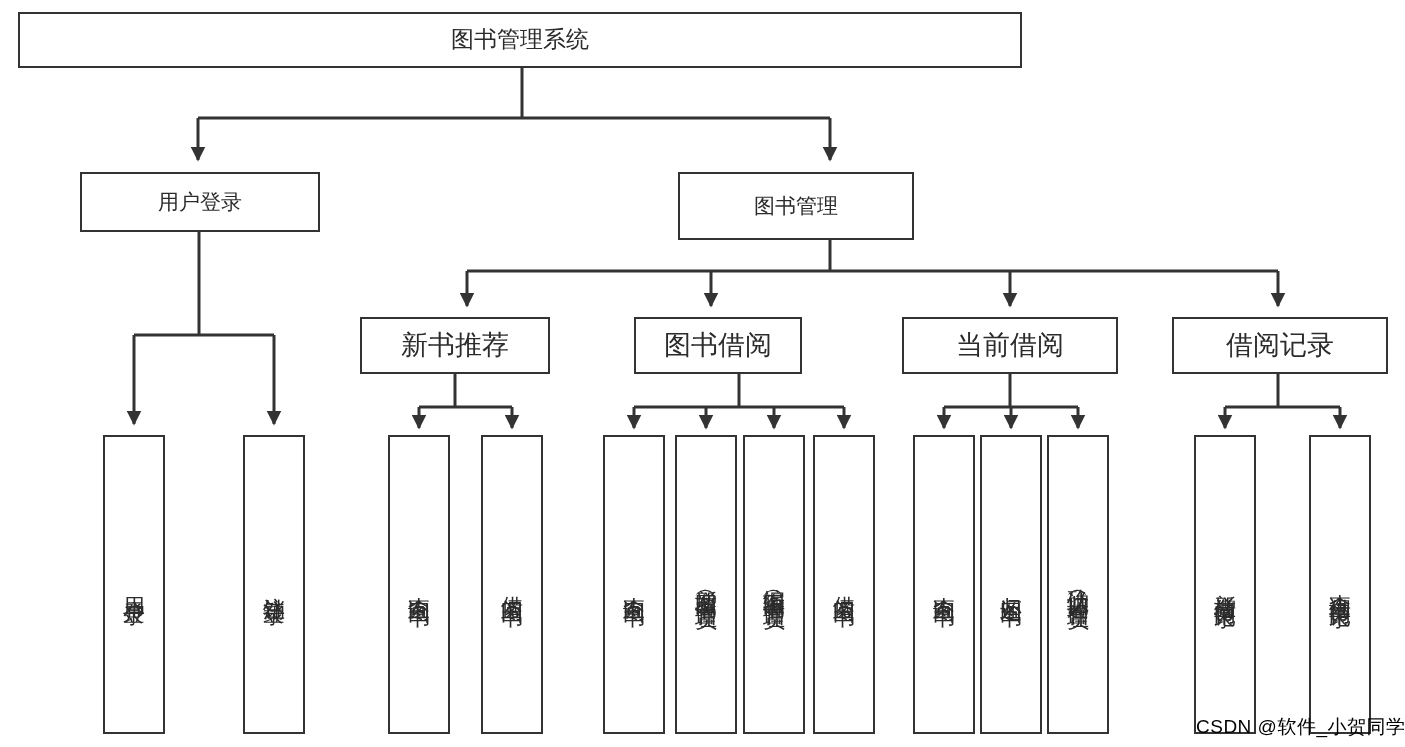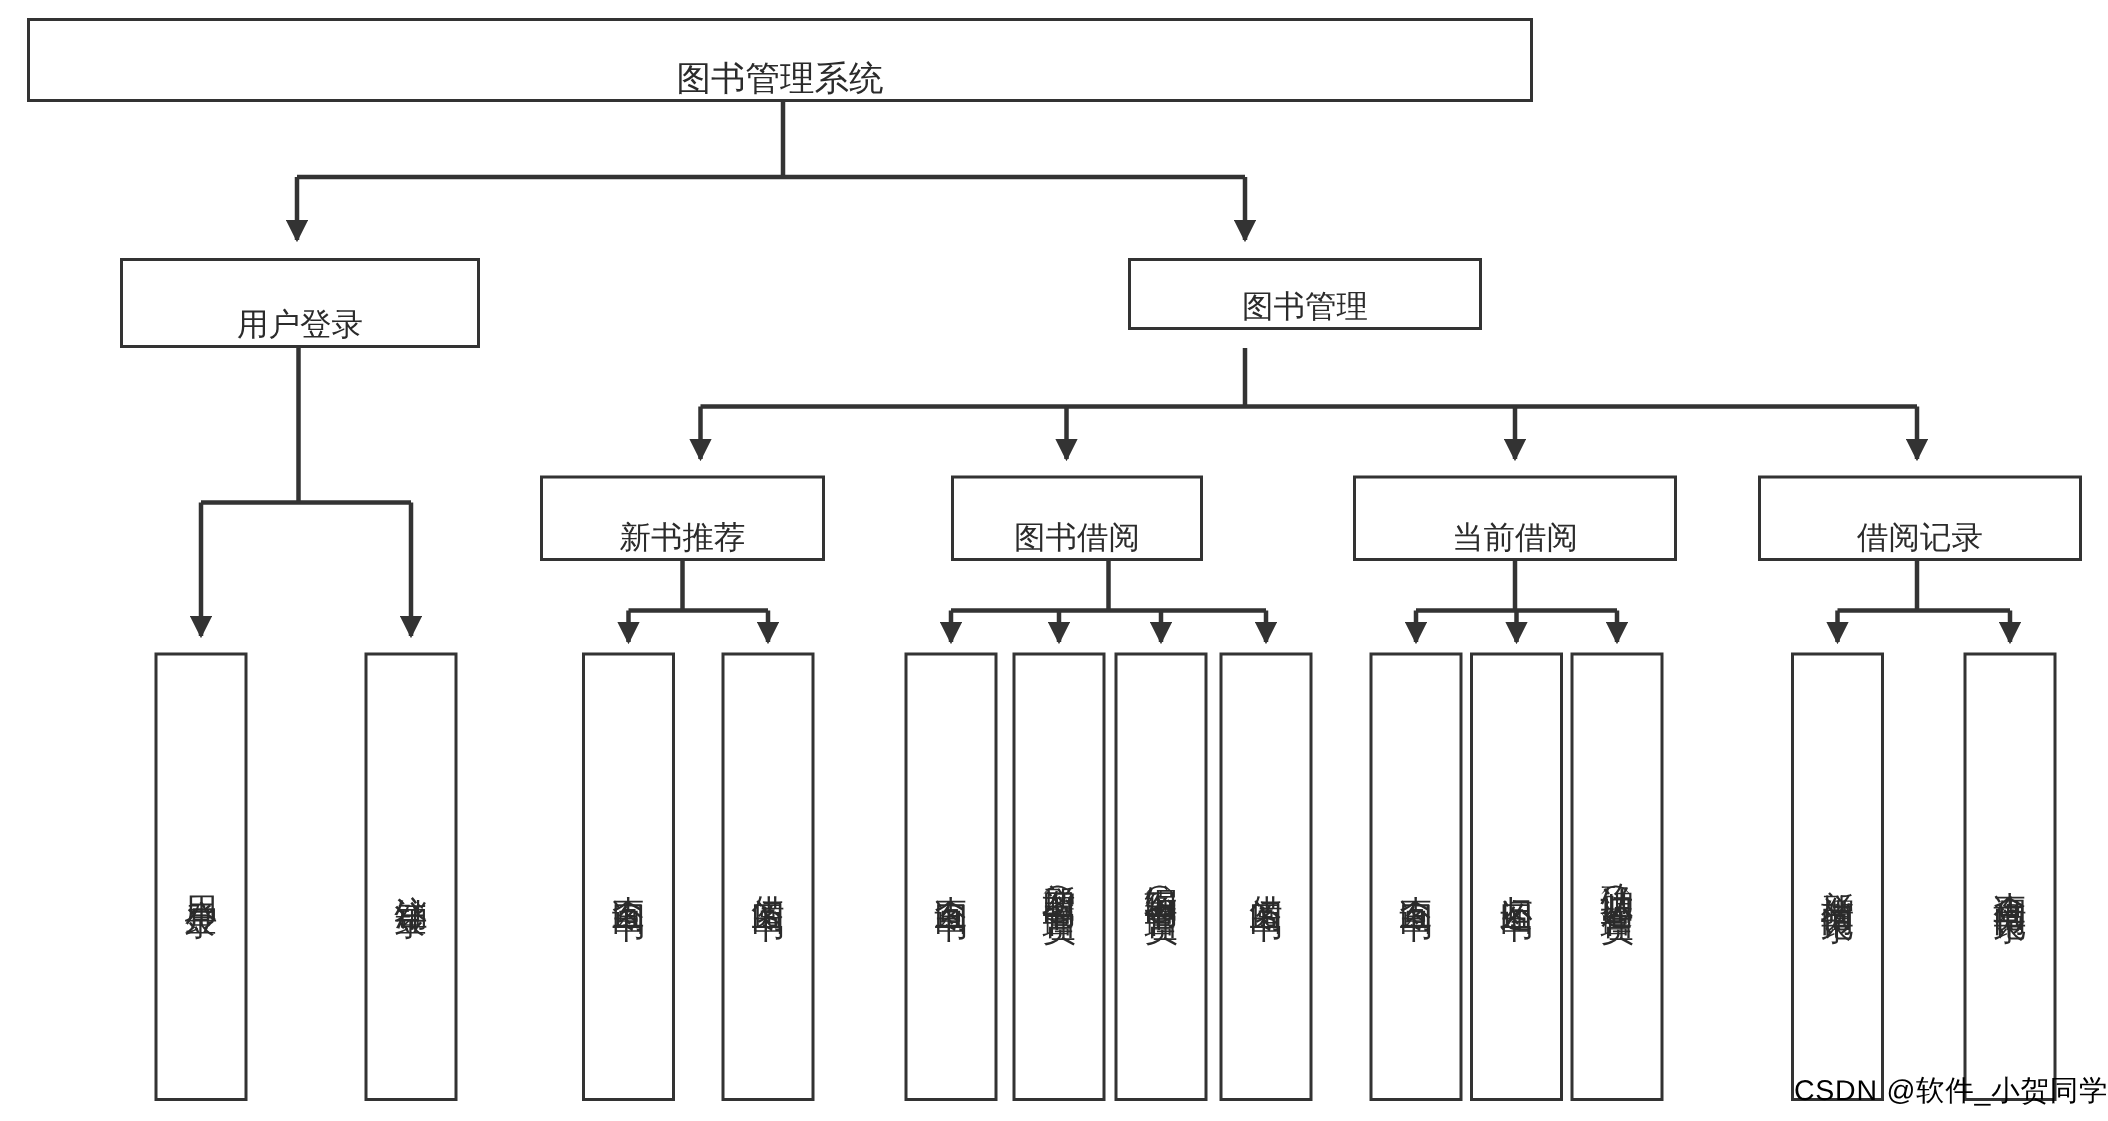--- a/index.html
+++ b/index.html
@@ -23,34 +23,34 @@
     top: 0;
     width: 1405px;
     height: 747px;
   }
   .node {
     position: absolute;
     box-sizing: border-box;
     border: 2px solid #333333;
     background: #ffffff;
     display: flex;
-    align-items: flex-end;
+    align-items: center;
     justify-content: center;
     color: #2b2b2b;
     line-height: 1.18;
     text-align: center;
   }
   .node.root {
     font-size: 23px;
   }
   .node.level2 {
     font-size: 21px;
   }
   .node.level3 {
-    font-size: 21px;
+    font-size: 27px;
   }
   .node.leaf {
     writing-mode: vertical-rl;
     text-orientation: upright;
     font-size: 22px;
     letter-spacing: 3px;
     padding: 6px 0;
     align-items: center;
     justify-content: center;
     white-space: nowrap;
@@ -126,21 +126,21 @@
     </g>
   </svg>
 
   <div class="node root" style="left:18px; top:12px; width:1004px; height:56px;">
     <span>图书管理系统</span>
   </div>
 
   <div class="node level2" style="left:80px; top:172px; width:240px; height:60px;">
     <span>用户登录</span>
   </div>
-  <div class="node level2" style="left:752px; top:172px; width:236px; height:48px;">
+  <div class="node level2" style="left:678px; top:172px; width:236px; height:68px;">
     <span>图书管理</span>
   </div>
 
   <div class="node level3" style="left:360px; top:317px; width:190px; height:57px;">
     <span>新书推荐</span>
   </div>
   <div class="node level3" style="left:634px; top:317px; width:168px; height:57px;">
     <span>图书借阅</span>
   </div>
   <div class="node level3" style="left:902px; top:317px; width:216px; height:57px;">

